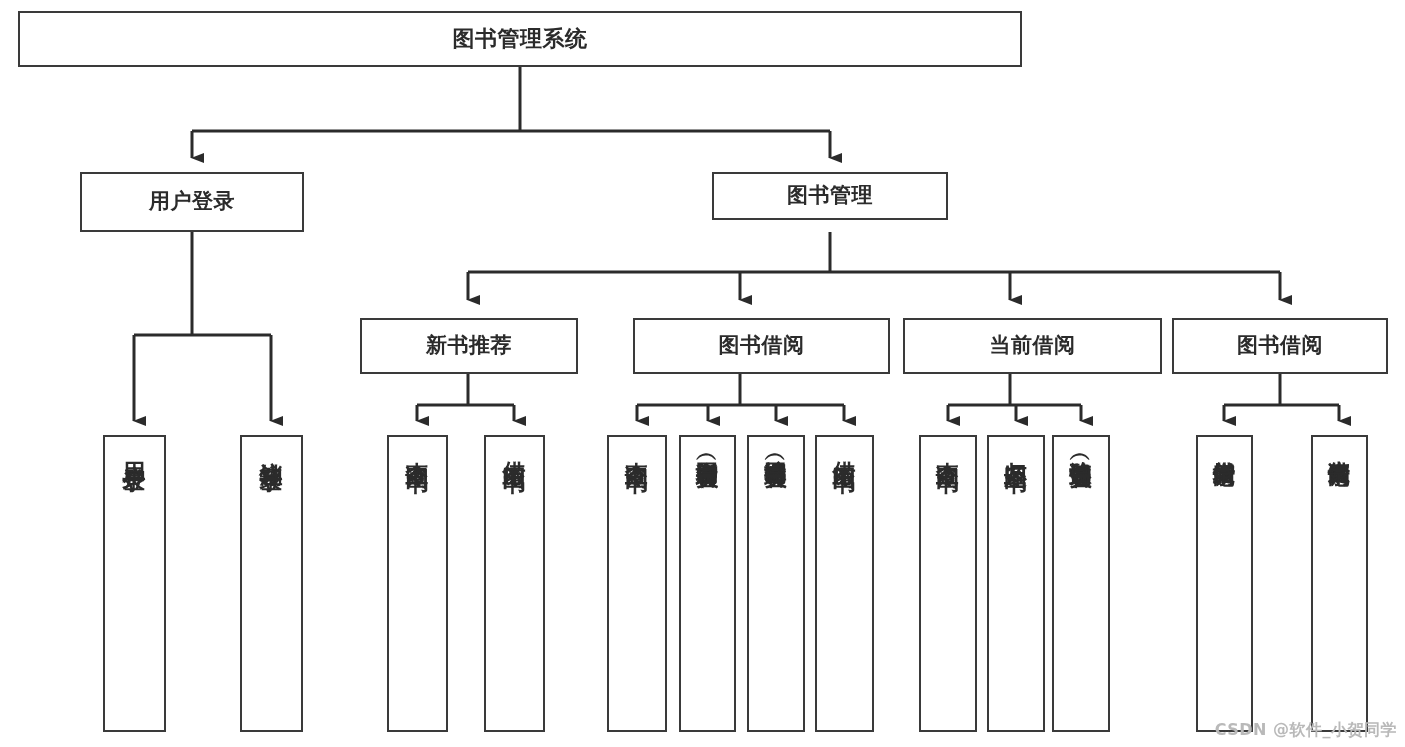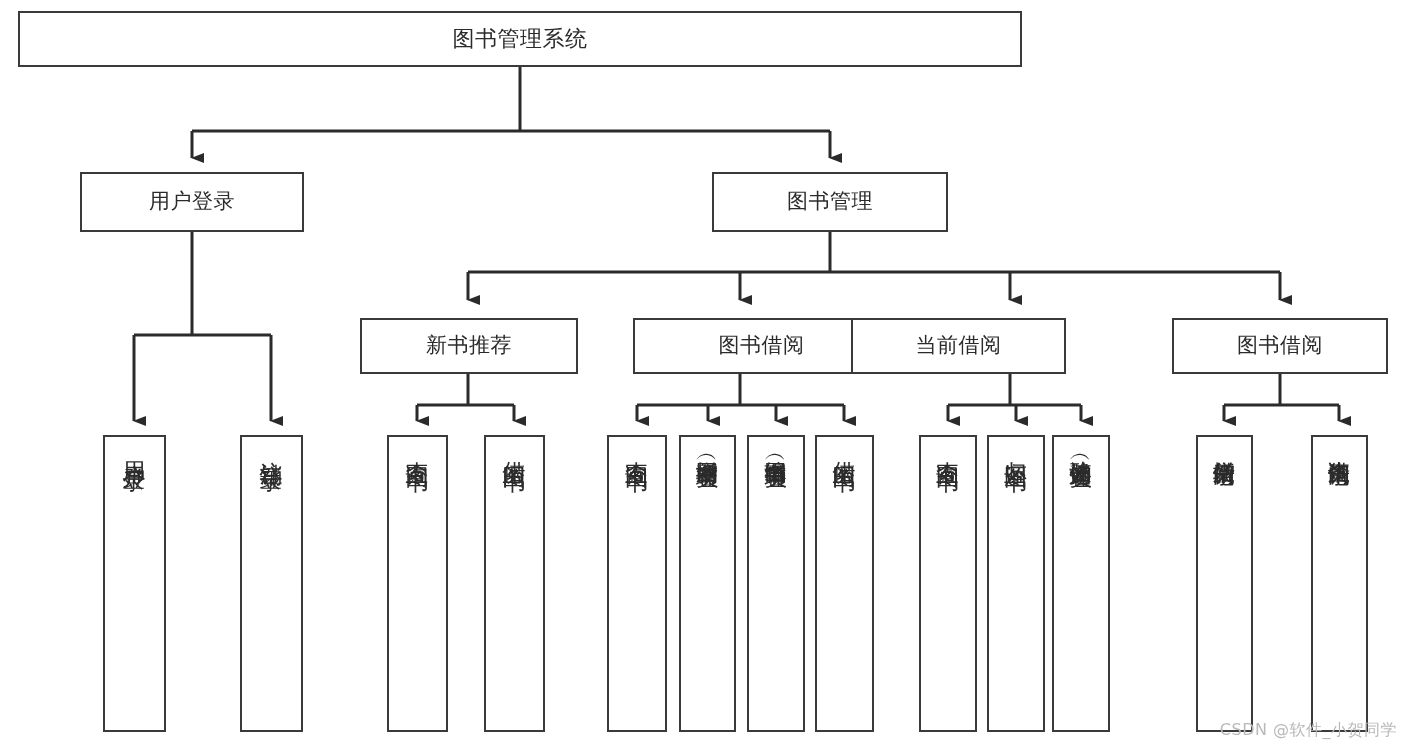--- a/index.html
+++ b/index.html
@@ -10,20 +10,21 @@
   }
   body {
     font-family: "DejaVu Sans", "Liberation Sans", sans-serif;
   }
   #canvas {
     position: relative;
     width: 1405px;
     height: 747px;
     background: #ffffff;
     overflow: hidden;
+    font-weight: bold;
   }
   
   #wires {
     position: absolute;
     left: 0;
     top: 0;
     width: 1405px;
     height: 747px;
   }
   
@@ -139,33 +140,33 @@
   </svg>
 
   <div class="node horiz root" style="left:18px; top:11px; width:1004px; height:56px;">
     <span class="lbl">图书管理系统</span>
   </div>
 
   <div class="node horiz" style="left:80px; top:172px; width:224px; height:60px;">
     <span class="lbl">用户登录</span>
   </div>
 
-  <div class="node horiz" style="left:712px; top:172px; width:236px; height:60px;">
+  <div class="node horiz" style="left:712px; top:172px; width:236px; height:48px;">
     <span class="lbl">图书管理</span>
   </div>
 
   <div class="node horiz" style="left:360px; top:318px; width:218px; height:56px;justify-content:center;">
     <span class="lbl">新书推荐</span>
   </div>
 
   <div class="node horiz" style="left:633px; top:318px; width:257px; height:56px;">
     <span class="lbl">图书借阅</span>
   </div>
 
-  <div class="node horiz" style="left:851px; top:318px; width:215px; height:56px;">
+  <div class="node horiz" style="left:903px; top:318px; width:259px; height:56px;">
     <span class="lbl">当前借阅</span>
   </div>
 
   <div class="node horiz" style="left:1172px; top:318px; width:216px; height:56px;">
     <span class="lbl">图书借阅</span>
   </div>
 
   <div class="node vert" style="left:103px; top:435px; width:63px; height:297px;">
     <span class="lbl">用户登录</span>
   </div>

